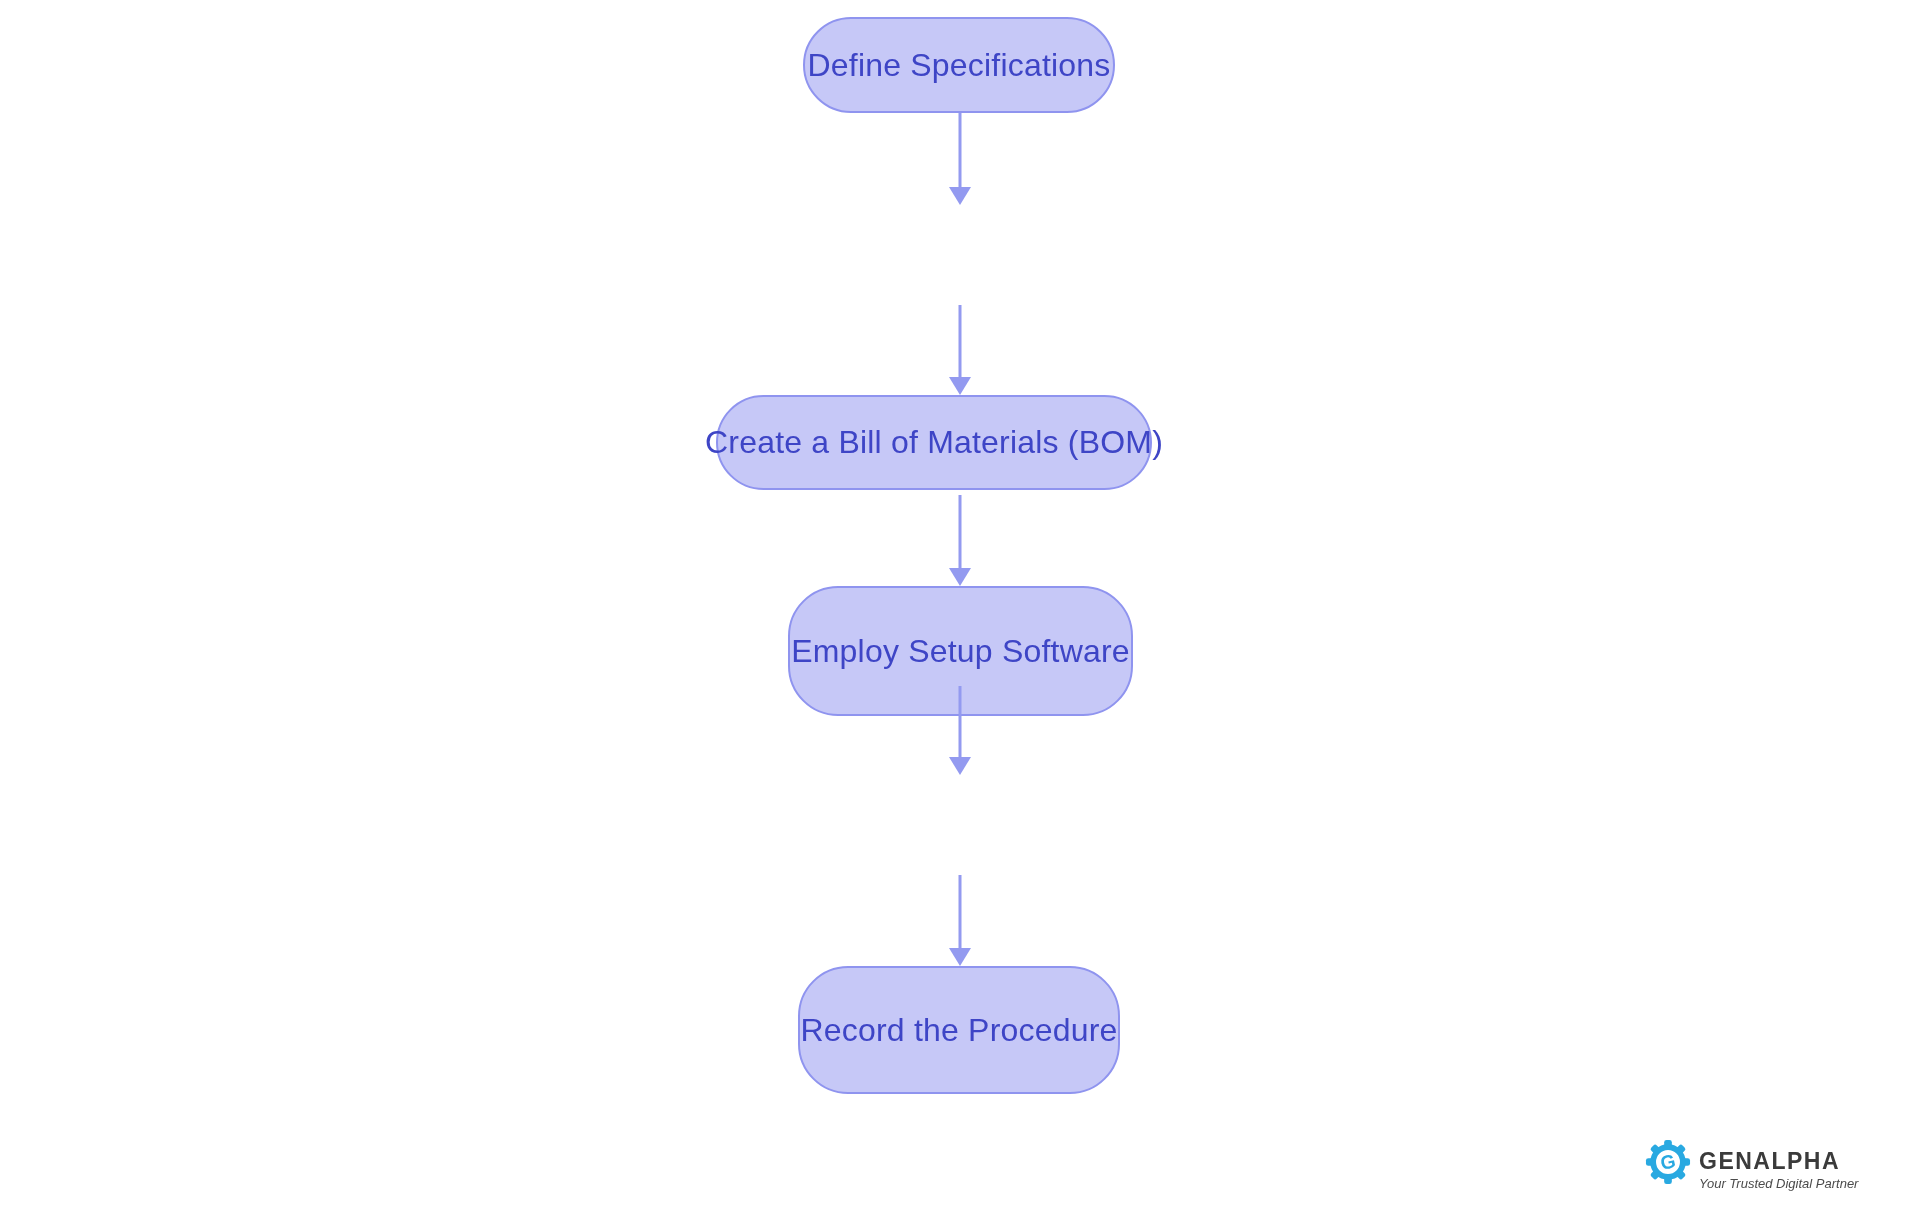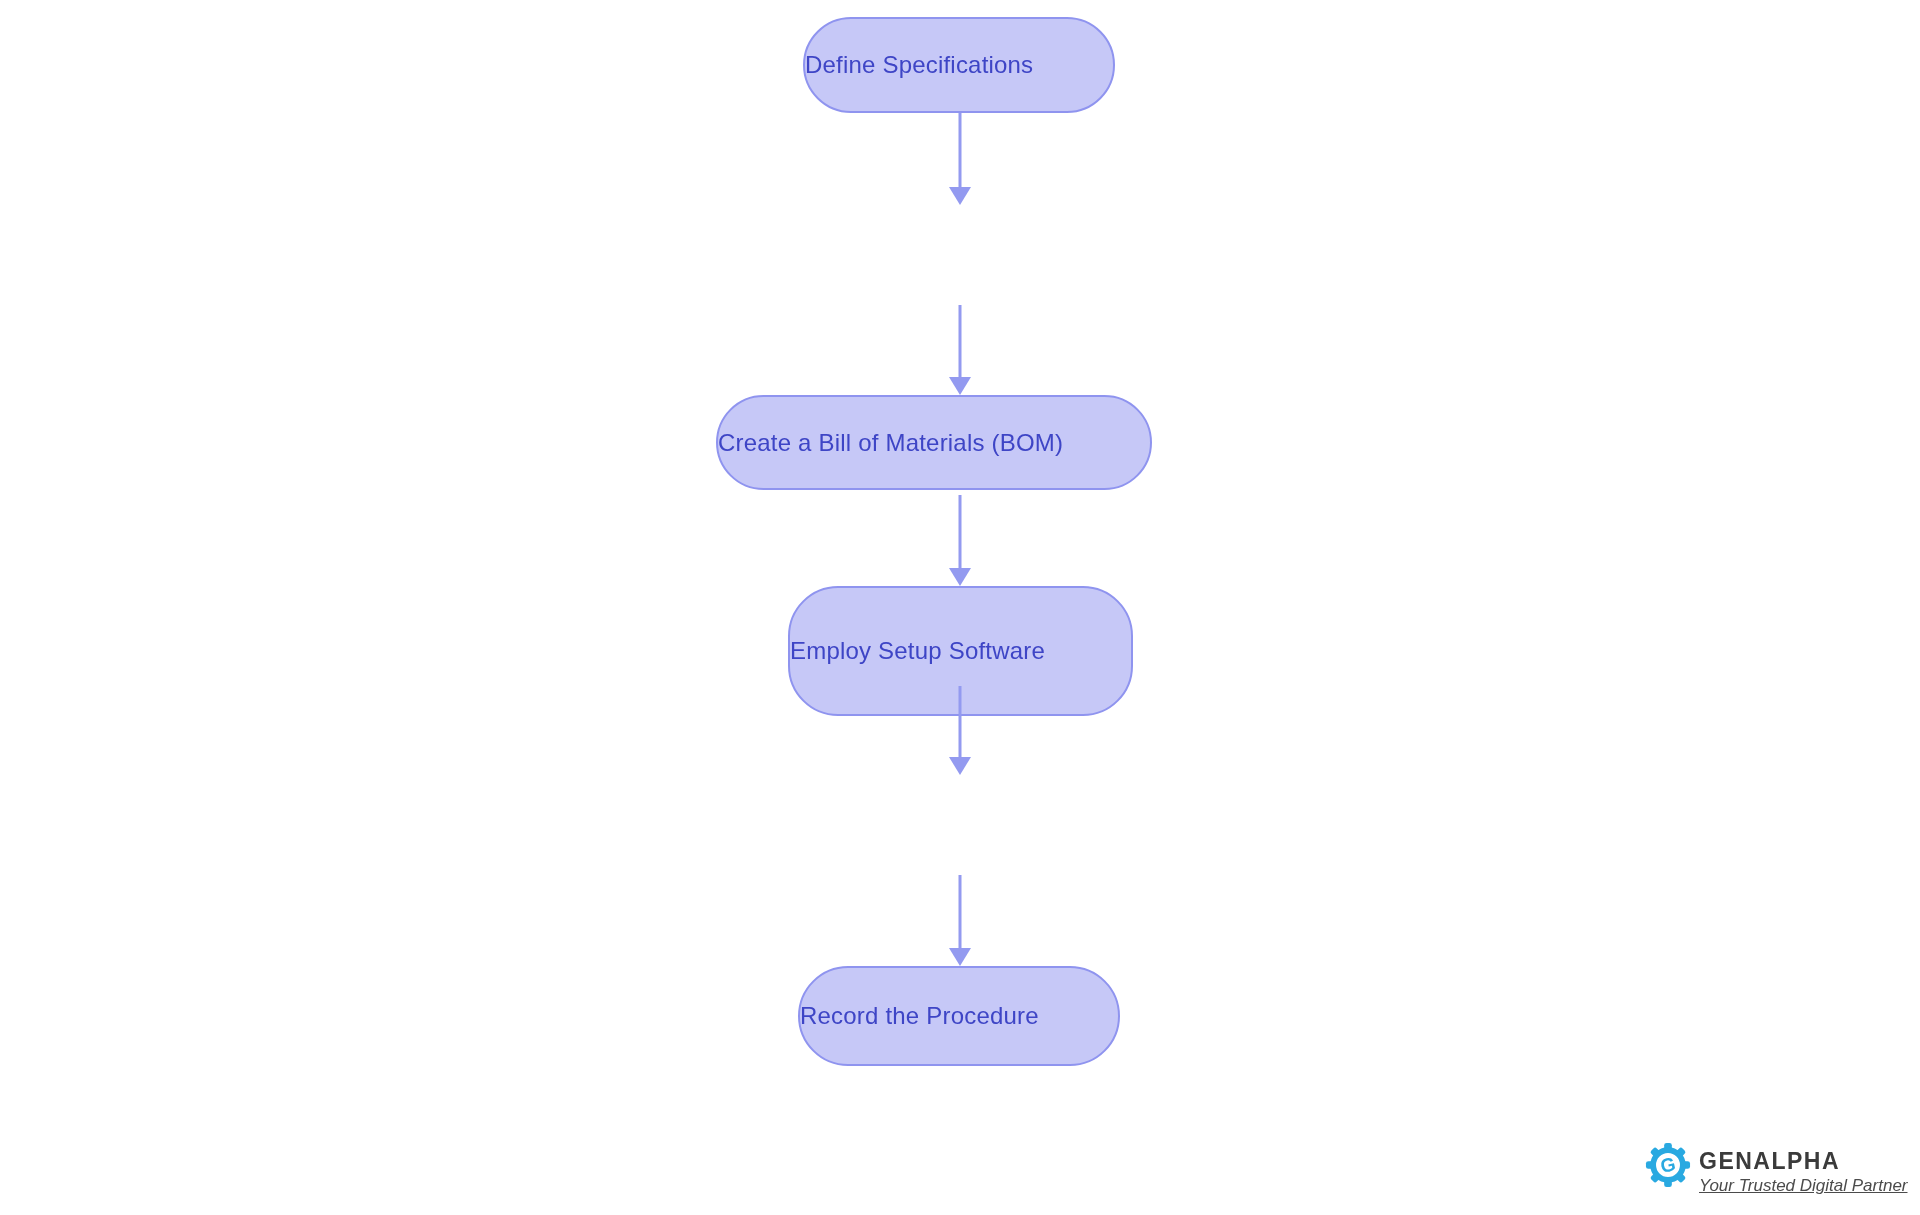--- a/index.html
+++ b/index.html
@@ -21,36 +21,36 @@
     position: relative;
     width: 1920px;
     height: 1215px;
     background: var(--background);
     overflow: hidden;
   }
   .node {
     position: absolute;
     display: flex;
     align-items: center;
-    justify-content: flex-start;
+    justify-content: center;
     background: var(--node-fill);
     border: 2px solid var(--node-border);
     border-radius: 50px;
     color: var(--node-text);
-    font-size: 24px;
+    font-size: 32px;
     letter-spacing: 0.2px;
     white-space: nowrap;
     text-align: center;
   }
   .node-1 { left: 803px; top: 17px;  width: 312px; height: 96px;  }
   .node-2 { left: 768px; top: 205px; width: 384px; height: 100px; }
   .node-3 { left: 716px; top: 395px; width: 436px; height: 95px; }
   .node-4 { left: 788px; top: 586px; width: 345px; height: 130px; }
   .node-5 { left: 848px; top: 775px; width: 222px; height: 100px; }
-  .node-6 { left: 798px; top: 966px; width: 322px; height: 100px; }
+  .node-6 { left: 798px; top: 966px; width: 322px; height: 128px; }
 
   .arrow { position: absolute; width: 22px; }
   .arrow-1 { left: 949px; top: 113px; height: 92px; }
   .arrow-2 { left: 949px; top: 305px; height: 90px; }
   .arrow-3 { left: 949px; top: 495px; height: 91px; }
   .arrow-4 { left: 949px; top: 686px; height: 89px; }
   .arrow-5 { left: 949px; top: 875px; height: 91px; }
   .arrow-line {
     position: absolute;
     left: 50%; transform: translateX(-50%);
@@ -78,25 +78,24 @@
   .logo-name {
     color: var(--logo-text);
     font-size: 23px;
     font-weight: bold;
     letter-spacing: 1.5px;
     line-height: 1.1;
     margin-top: 16px;
   }
   .logo-tagline {
     color: var(--logo-tagline);
-    font-size: 17px;
+    font-size: 13px;
     font-style: italic;
     margin-top: 2px;
     white-space: nowrap;
-    text-decoration: underline;
   }
 </style>
 </head>
 <body>
 
 <div class="canvas">
 
   <div class="node node-1">
     <span>Define Specifications</span>
   </div>

